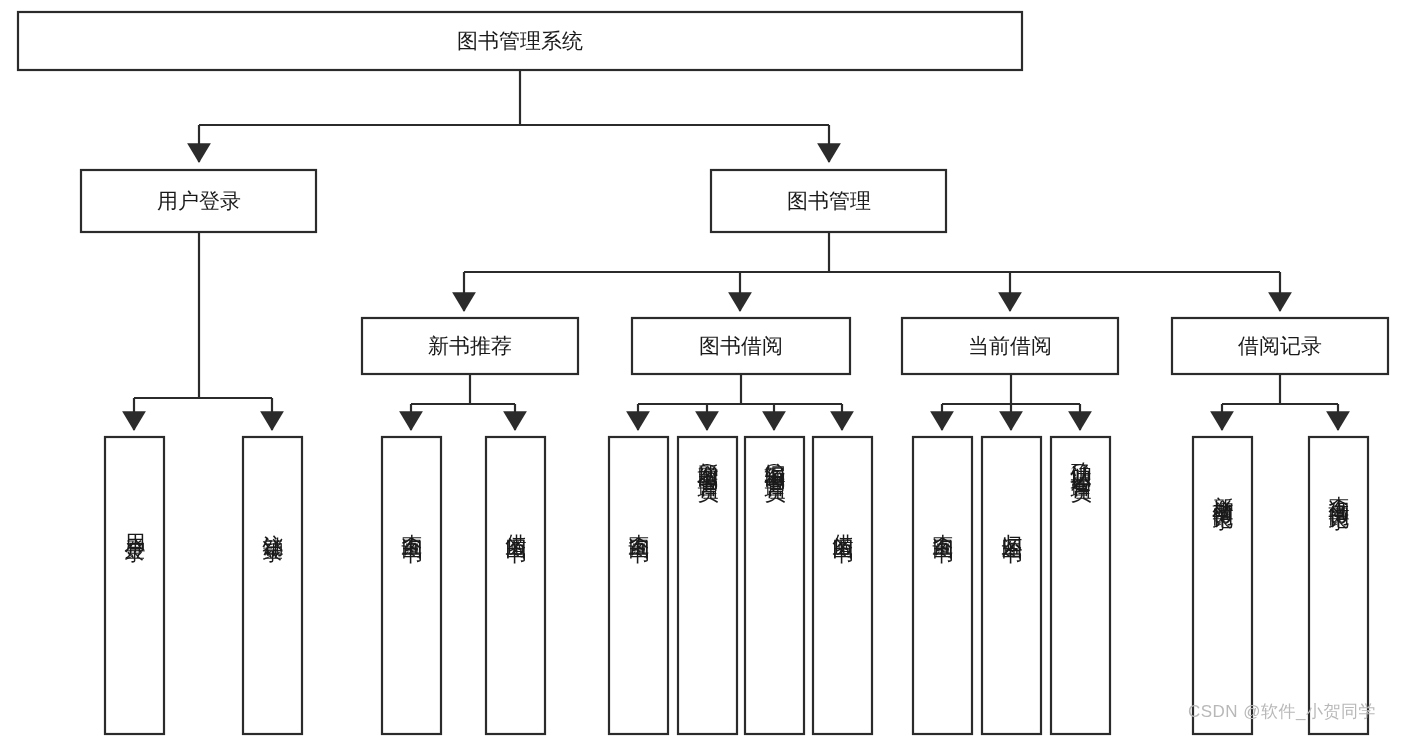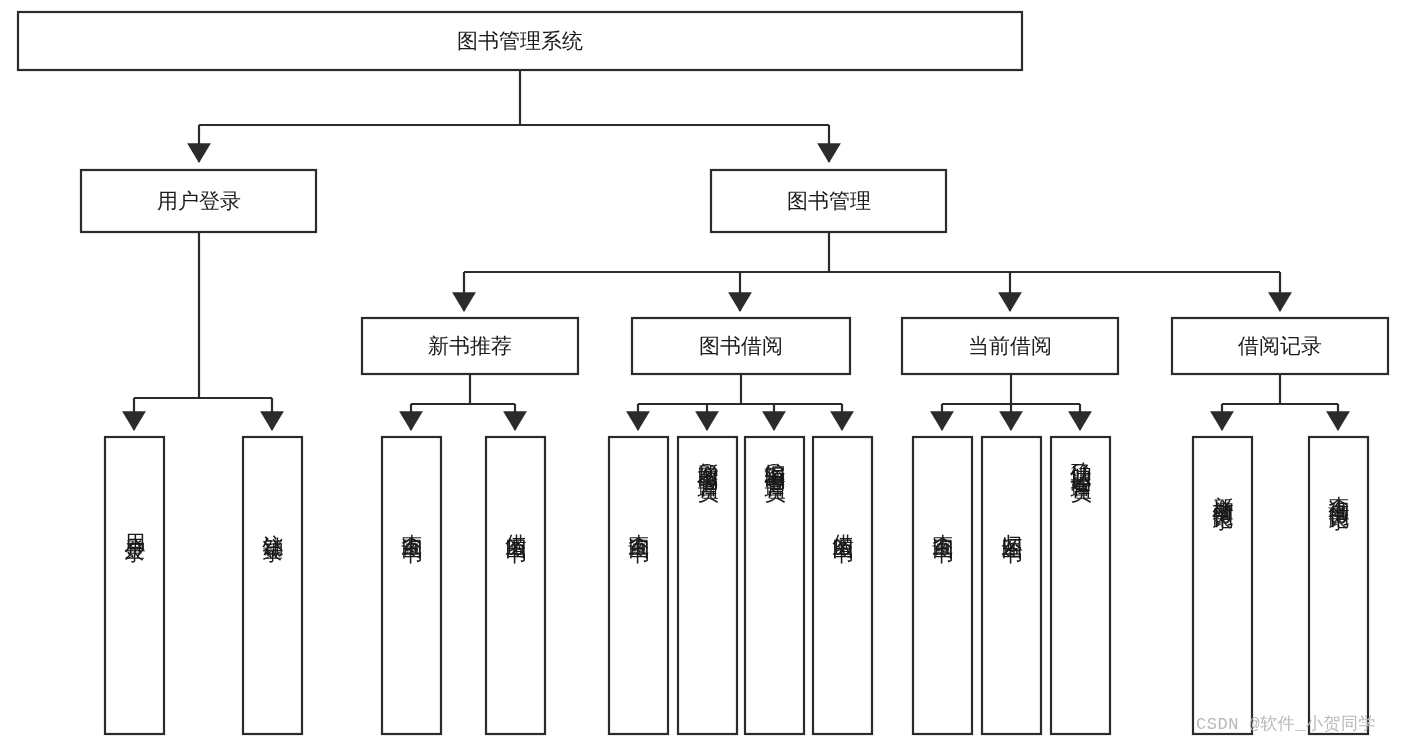--- a/index.html
+++ b/index.html
@@ -63,22 +63,22 @@
     font-size: 21px;
     line-height: 1.0;
     color: #1a1a1a;
     letter-spacing: 3px;
     white-space: nowrap;
     transform: none;
   }
   .watermark {
     position: absolute;
     right: 14px;
-    bottom: 12px;
-    font-family: Liberation Mono, monospace;
+    bottom: 24px;
+    font-family: Liberation Sans, sans-serif;
     font-size: 17px;
     color: #b8b8b8;
     white-space: nowrap;
     letter-spacing: 0.5px;
   }
 </style>
 </head>
 <body>
 
 <div id="diagram-root">

